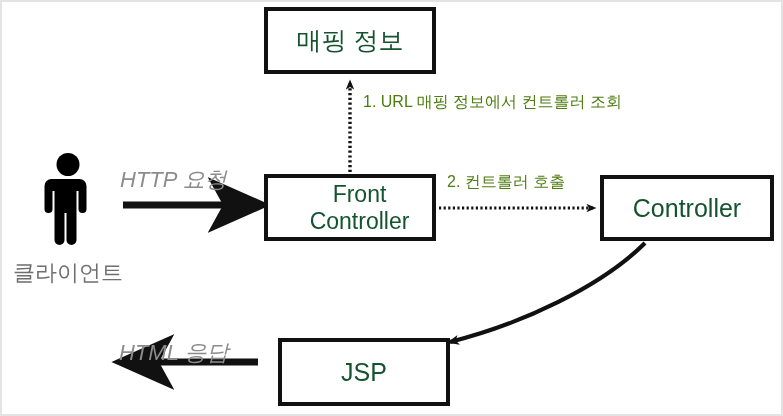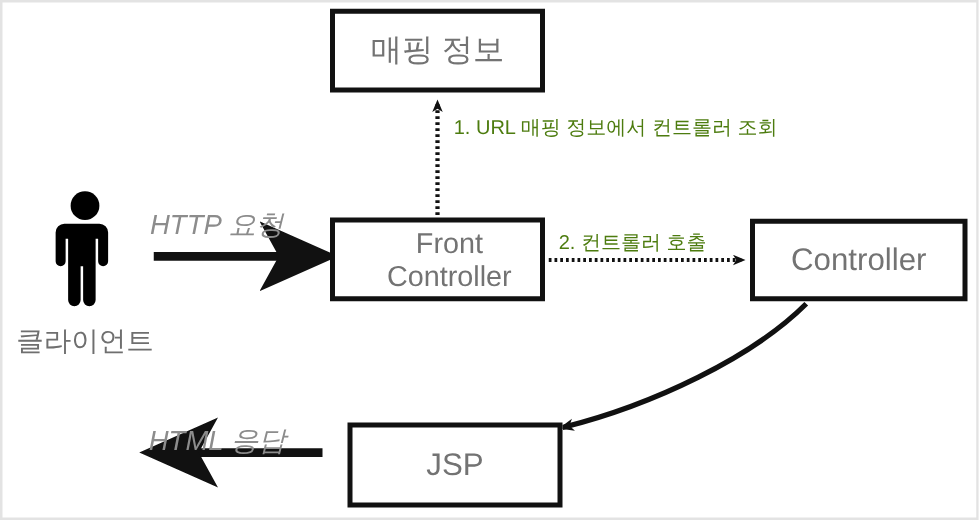--- a/index.html
+++ b/index.html
@@ -19,21 +19,21 @@
   }
   .box {
     position: absolute;
     box-sizing: border-box;
     background: #ffffff;
     border: 4px solid #111111;
     display: flex;
     align-items: center;
     justify-content: center;
     text-align: center;
-    color: #737373;
+    color: #14532d;
     font-weight: 400;
     line-height: 1.15;
     z-index: 5;
   }
   #box-mapping {
     left: 262px; top: 5px; width: 172px; height: 67px;
     font-size: 25px;
   }
   #box-front-controller {
     left: 262px; top: 172px; width: 172px; height: 67px;
@@ -69,21 +69,21 @@
   }
   .step-label {
     position: absolute;
     color: #4d7c0f;
     font-weight: normal;
     white-space: nowrap;
     font-size: 16px;
     z-index: 6;
   }
   #label-step-1 { left: 361px; top: 90px; }
-  #label-step-2 { left: 445px; top: 170px; margin-top: 12px; }
+  #label-step-2 { left: 445px; top: 170px; }
   #label-step-3 { left: 491px; top: 321px; }
 
   #label-client {
     position: absolute;
     left: 8px; top: 256px;
     width: 116px;
     text-align: center;
     color: #6f6f6f;
     font-size: 22px;
     z-index: 6;

